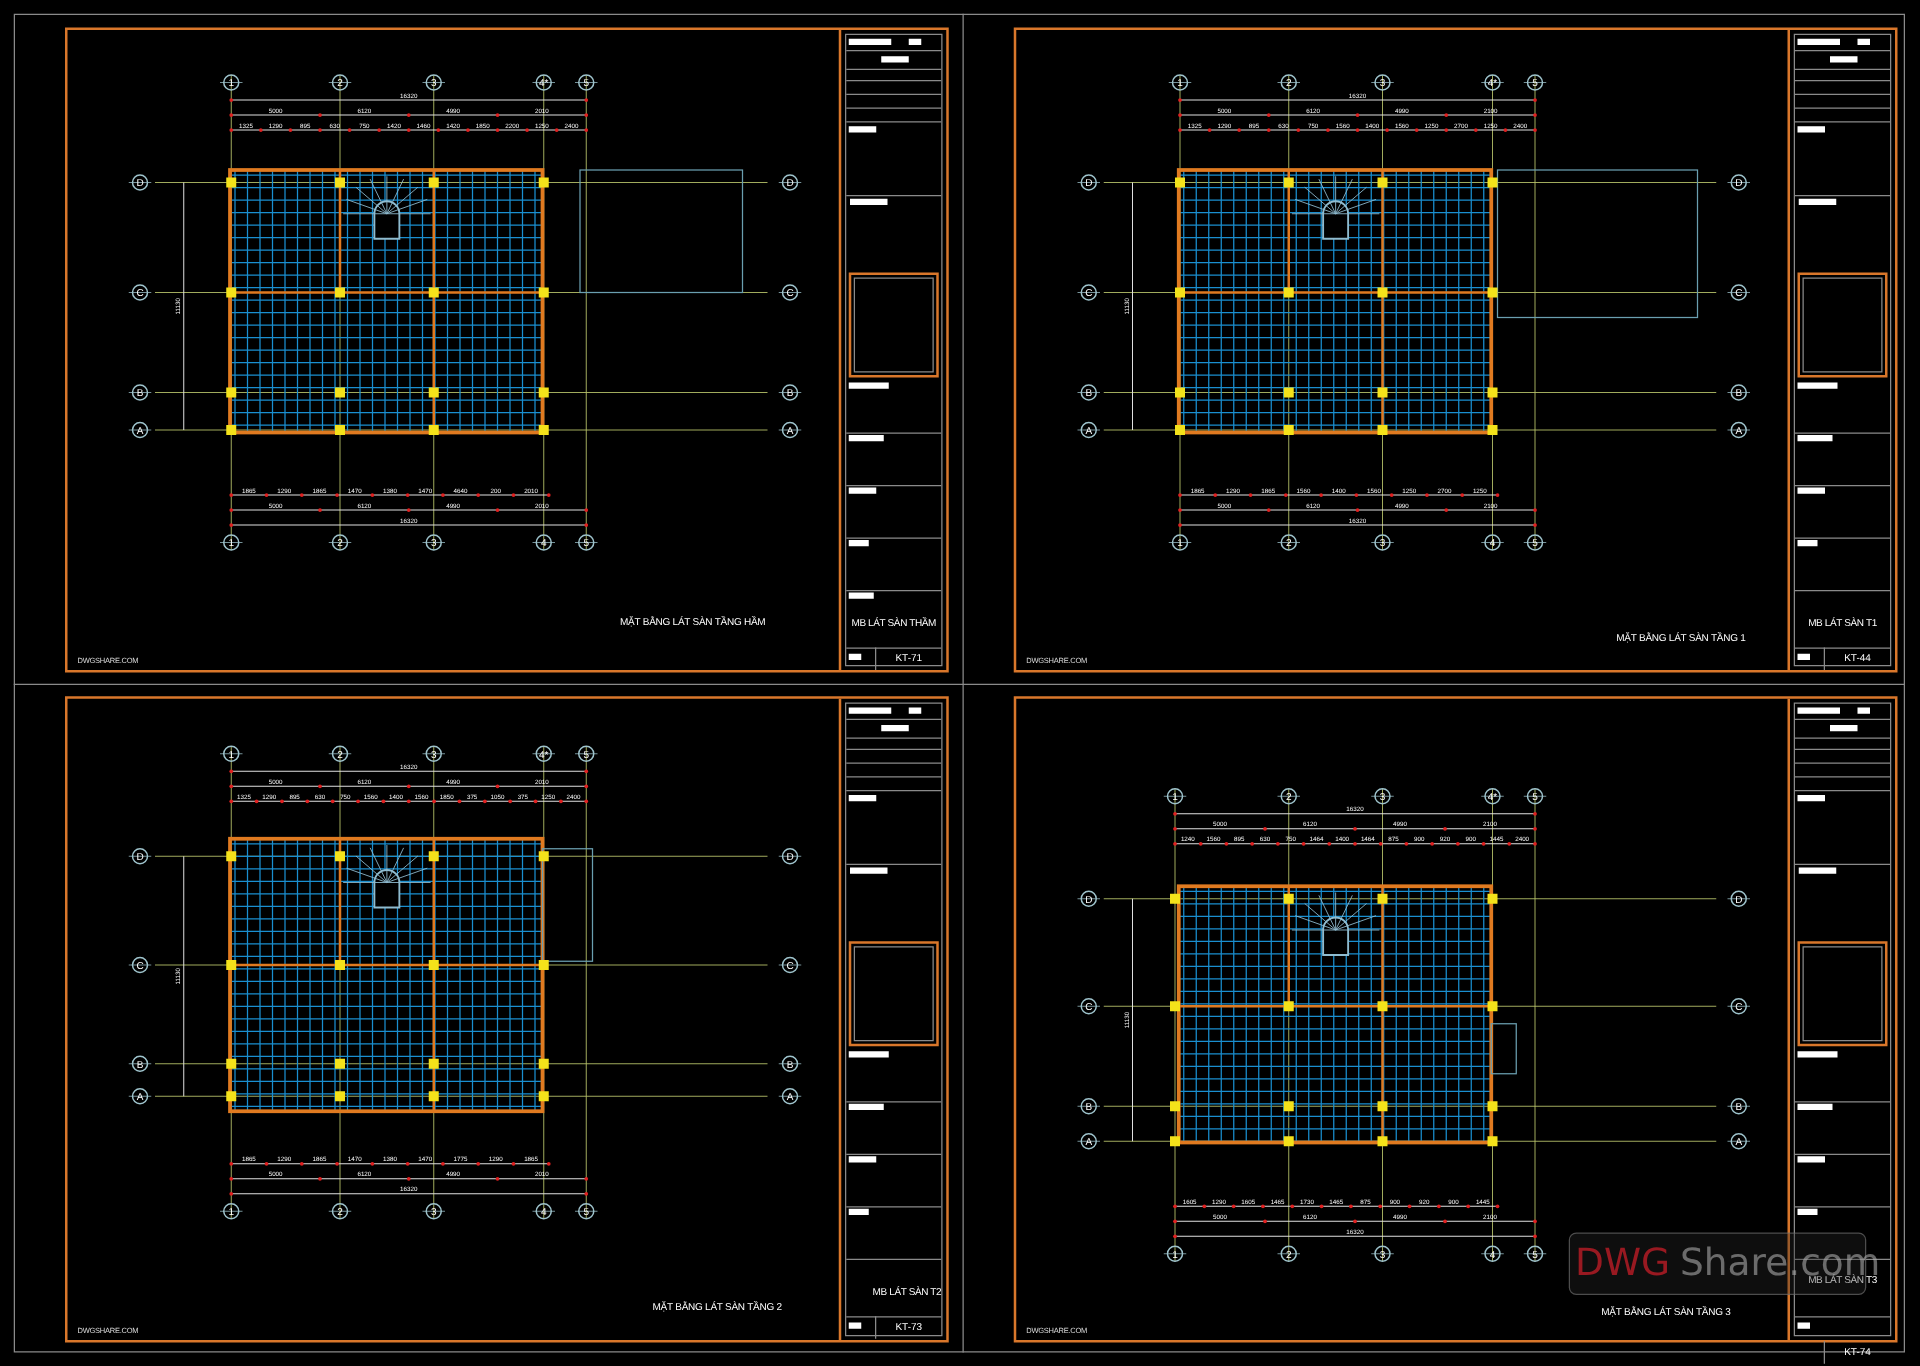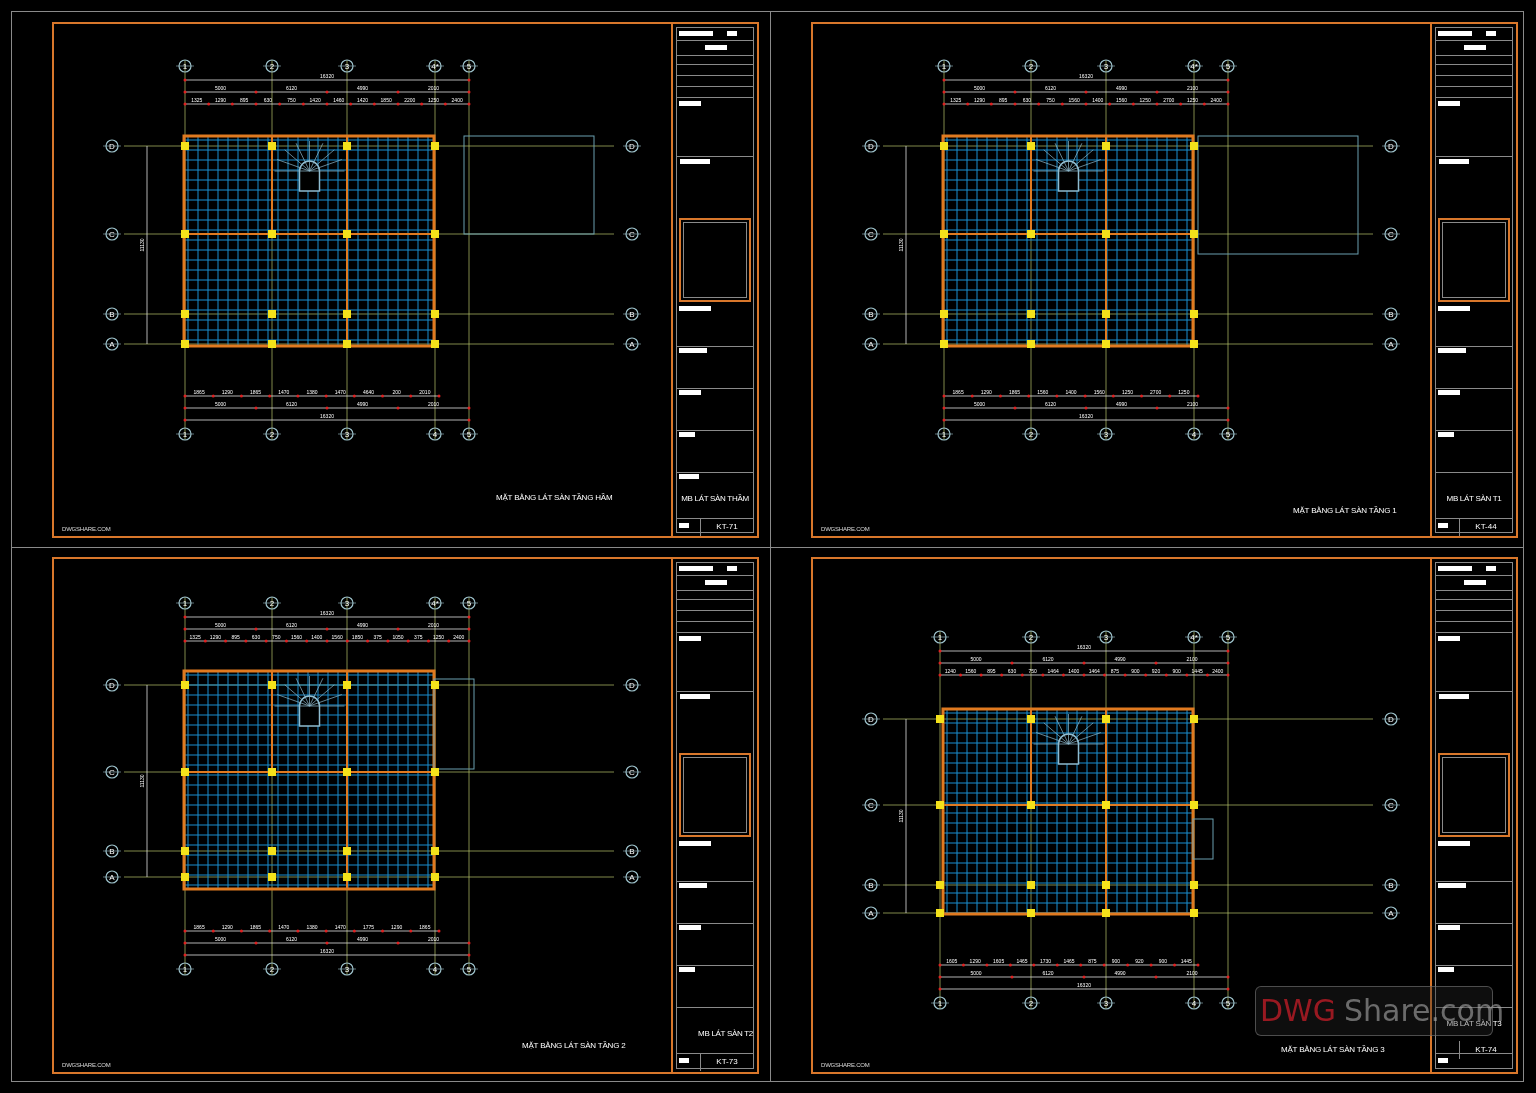--- a/index.html
+++ b/index.html
@@ -1057,21 +1057,21 @@
       <div class="tb-line" style="top:318px;"></div>
       <div class="tb-white" style="left:2px;top:320px;width:28px;"></div>
       <div class="tb-line" style="top:360px;"></div>
       <div class="tb-white" style="left:2px;top:362px;width:22px;"></div>
       <div class="tb-line" style="top:402px;"></div>
       <div class="tb-white" style="left:2px;top:404px;width:16px;"></div>
       <div class="tb-line" style="top:444px;"></div>
       <div class="tb-name" style="top:456px;">MB LÁT SÀN T3</div>
       <div class="tb-line" style="top:490px;"></div>
       <div class="tb-white" style="left:2px;top:495px;width:10px;"></div>
-      <div class="tb-code" style="top:478px;height:18px;line-height:18px;text-align:center;">KT-74</div>
+      <div class="tb-code" style="top:510px;height:18px;line-height:18px;text-align:center;">KT-74</div>
     </div>
   </div>
 </div>
 
 <div class="watermark">
   <span class="wm-a">DWG</span>
   <span class="wm-b">Share.com</span>
 </div>
 
 </body></html>

